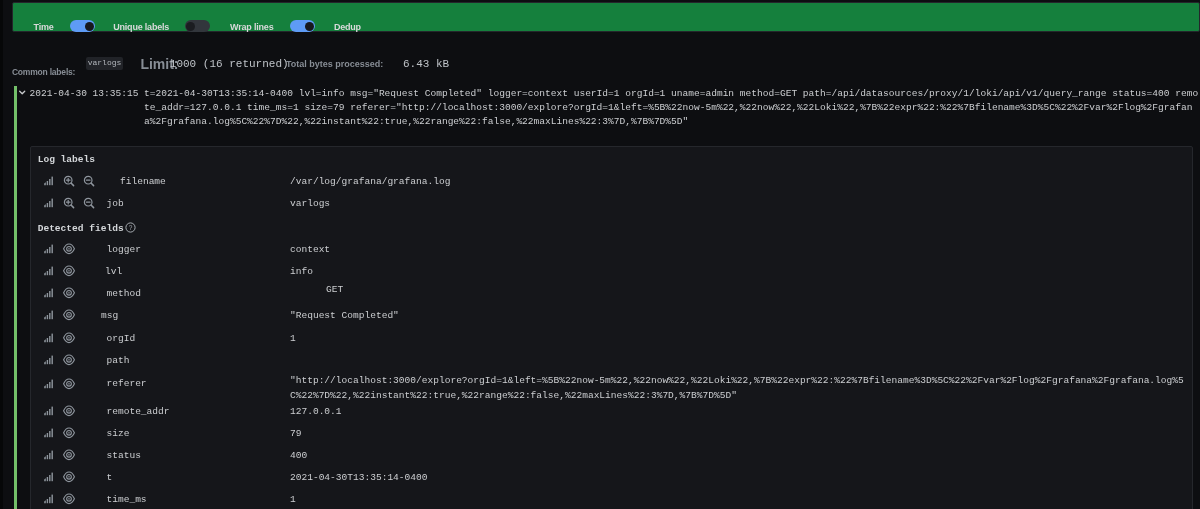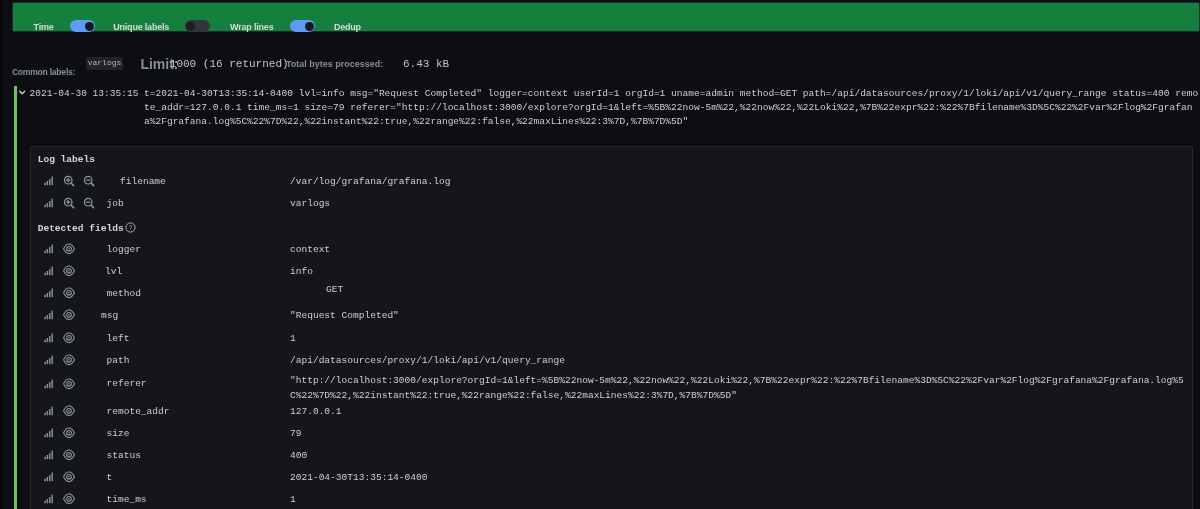--- a/index.html
+++ b/index.html
@@ -150,35 +150,34 @@
       <path d="M0.2 9.2 L0.2 7.6 Q1.1 6.4 1.8 6.3 L1.8 9.2 Z" fill="#8e959d"></path>
       <rect x="2.7" y="5" width="1.4" height="4.2" fill="#8e959d"></rect>
       <rect x="5.1" y="3" width="1.4" height="6.2" fill="#8e959d"></rect>
       <rect x="7.5" y="0.6" width="1.4" height="8.6" fill="#8e959d"></rect>
     </svg>
     <svg class="abs" style="left:62.9px;top:331.9px;" width="12" height="12" viewBox="0 0 12 12">
       <path d="M0.6 5.8 C2.1 2.4 3.9 1.0 6 1.0 C8.1 1.0 9.9 2.4 11.4 5.8 C9.9 9.2 8.1 10.6 6 10.6 C3.9 10.6 2.1 9.2 0.6 5.8 Z" fill="none" stroke="#8e959d" stroke-width="1.15"></path>
       <circle cx="6" cy="5.8" r="2.35" fill="none" stroke="#8e959d" stroke-width="1.1"></circle>
       <ellipse cx="6" cy="5.8" rx="0.65" ry="0.95" fill="#8e959d"></ellipse>
     </svg>
-    <div class="t mono" style="left:106.5px;top:331.5px;">left</div>
+    <div class="t mono" style="left:106.5px;top:331.5px;">orgId</div>
     <div class="t mono" style="left:290px;top:331.5px;">1</div>
 <svg class="abs" style="left:44.4px;top:354.9px;" width="9" height="10" viewBox="0 0 9 10">
       <path d="M0.2 9.2 L0.2 7.6 Q1.1 6.4 1.8 6.3 L1.8 9.2 Z" fill="#8e959d"></path>
       <rect x="2.7" y="5" width="1.4" height="4.2" fill="#8e959d"></rect>
       <rect x="5.1" y="3" width="1.4" height="6.2" fill="#8e959d"></rect>
       <rect x="7.5" y="0.6" width="1.4" height="8.6" fill="#8e959d"></rect>
     </svg>
     <svg class="abs" style="left:62.9px;top:353.9px;" width="12" height="12" viewBox="0 0 12 12">
       <path d="M0.6 5.8 C2.1 2.4 3.9 1.0 6 1.0 C8.1 1.0 9.9 2.4 11.4 5.8 C9.9 9.2 8.1 10.6 6 10.6 C3.9 10.6 2.1 9.2 0.6 5.8 Z" fill="none" stroke="#8e959d" stroke-width="1.15"></path>
       <circle cx="6" cy="5.8" r="2.35" fill="none" stroke="#8e959d" stroke-width="1.1"></circle>
       <ellipse cx="6" cy="5.8" rx="0.65" ry="0.95" fill="#8e959d"></ellipse>
     </svg>
     <div class="t mono" style="left:106.5px;top:353.5px;">path</div>
-    <div class="t mono" style="left:290px;top:353.5px;">/api/datasources/proxy/1/loki/api/v1/query_range</div>
 <svg class="abs" style="left:44.4px;top:378.9px;" width="9" height="10" viewBox="0 0 9 10">
       <path d="M0.2 9.2 L0.2 7.6 Q1.1 6.4 1.8 6.3 L1.8 9.2 Z" fill="#8e959d"></path>
       <rect x="2.7" y="5" width="1.4" height="4.2" fill="#8e959d"></rect>
       <rect x="5.1" y="3" width="1.4" height="6.2" fill="#8e959d"></rect>
       <rect x="7.5" y="0.6" width="1.4" height="8.6" fill="#8e959d"></rect>
     </svg>
 <svg class="abs" style="left:62.9px;top:377.9px;" width="12" height="12" viewBox="0 0 12 12">
       <path d="M0.6 5.8 C2.1 2.4 3.9 1.0 6 1.0 C8.1 1.0 9.9 2.4 11.4 5.8 C9.9 9.2 8.1 10.6 6 10.6 C3.9 10.6 2.1 9.2 0.6 5.8 Z" fill="none" stroke="#8e959d" stroke-width="1.15"></path>
       <circle cx="6" cy="5.8" r="2.35" fill="none" stroke="#8e959d" stroke-width="1.1"></circle>
       <ellipse cx="6" cy="5.8" rx="0.65" ry="0.95" fill="#8e959d"></ellipse>

